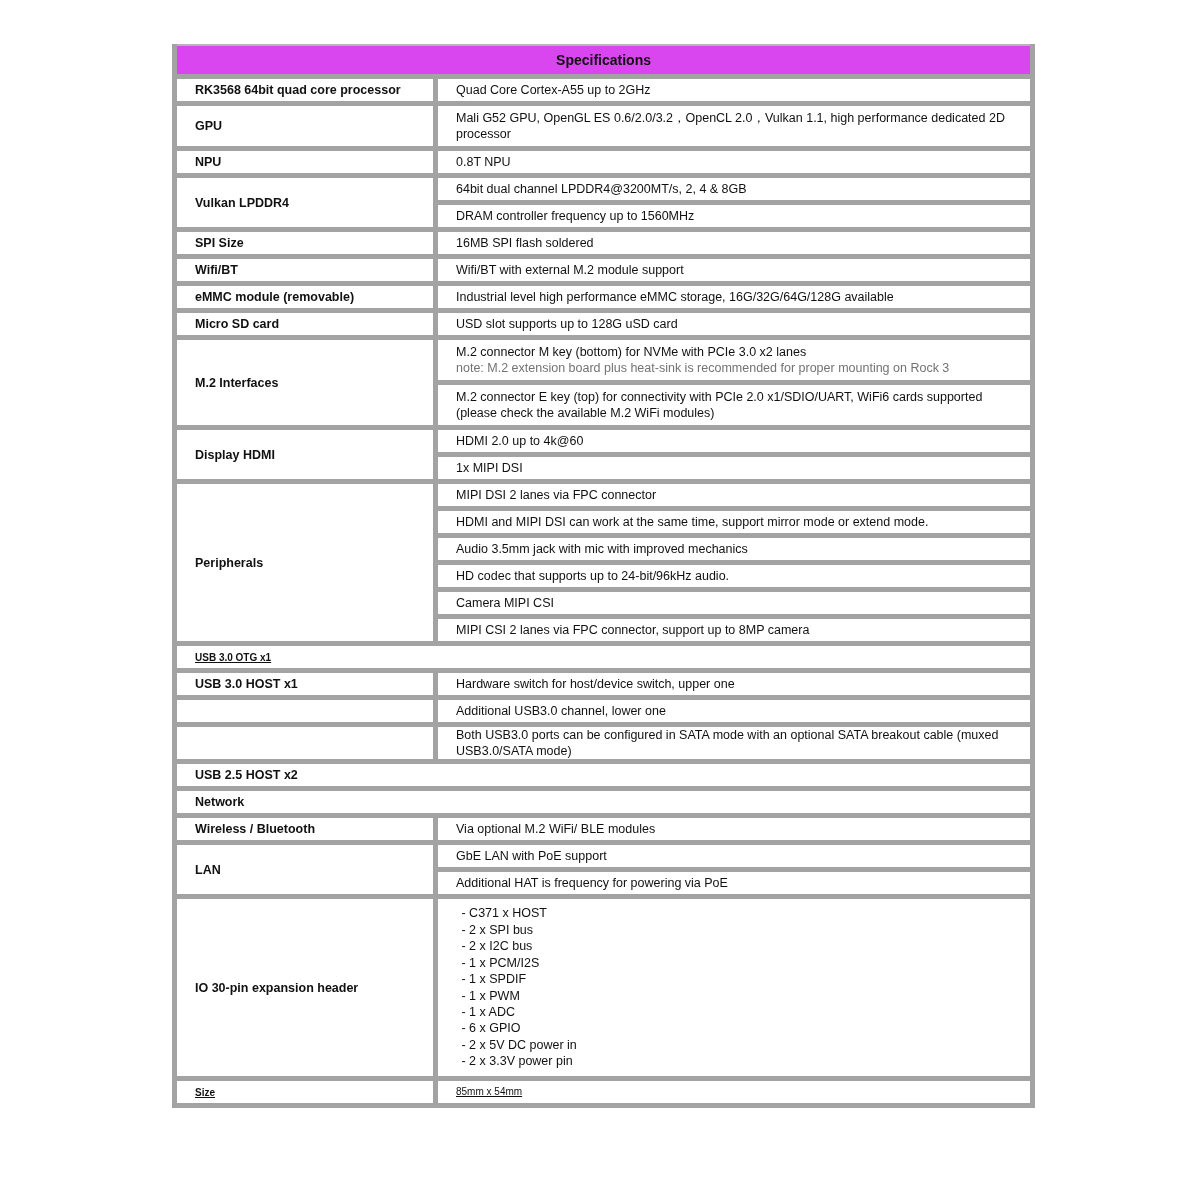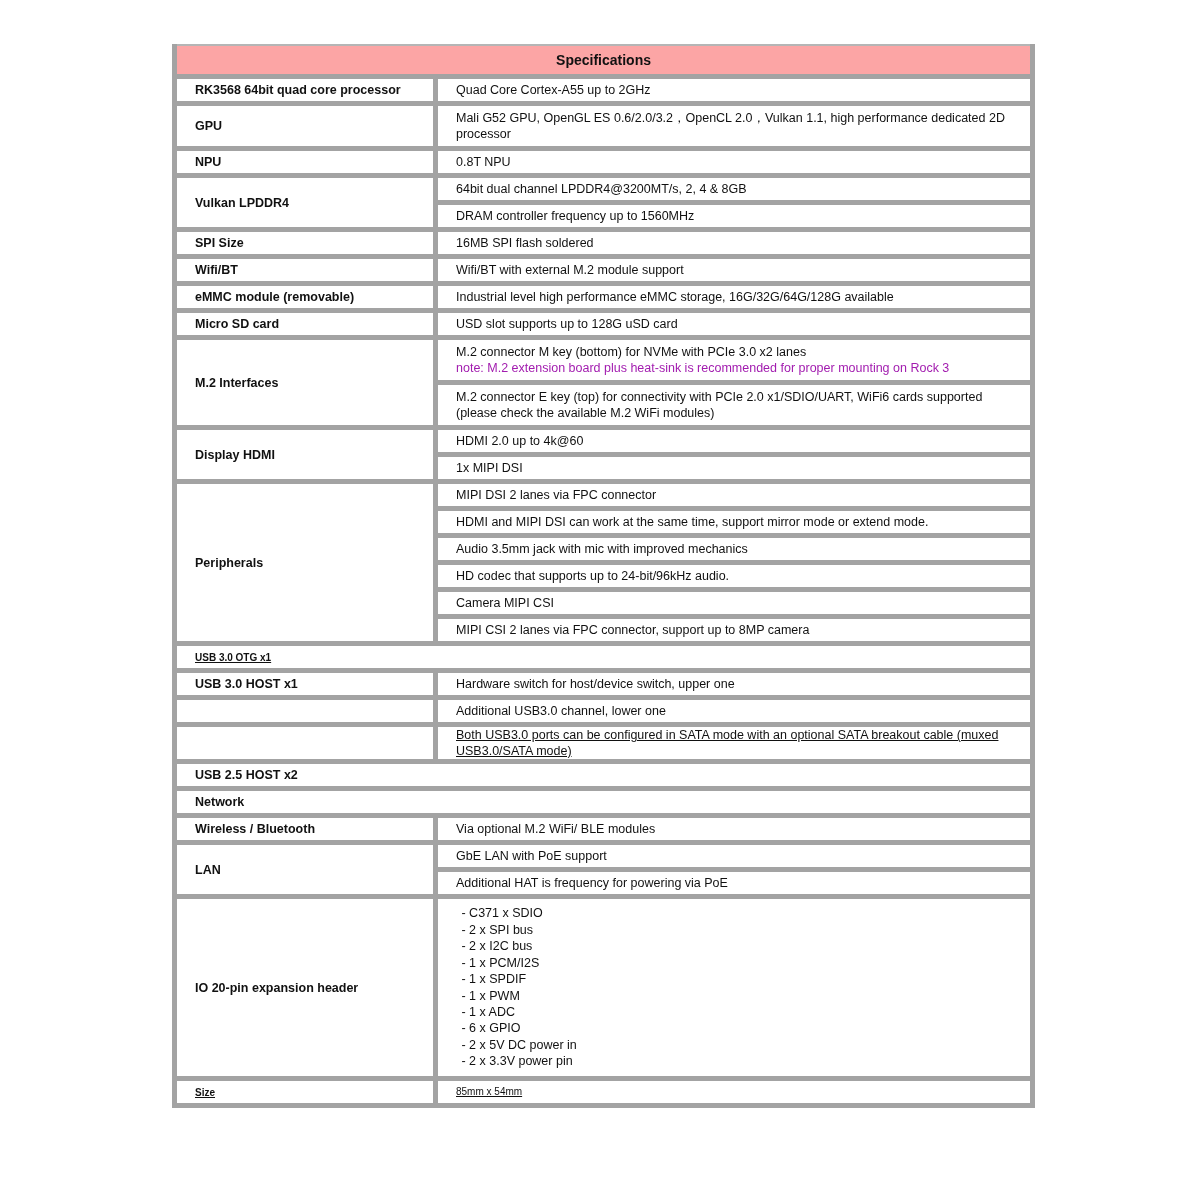--- a/index.html
+++ b/index.html
@@ -6,31 +6,31 @@
   body { width: 1200px; height: 1200px; position: relative; font-family: "Liberation Sans", sans-serif; color: #111; }
   #spec-table {
     position: absolute; left: 172px; top: 44px; width: 858px;
     border-collapse: collapse; table-layout: fixed;
     font-size: 12.5px;
   }
   #spec-table td, #spec-table th {
     border: 5px solid #a3a3a3; padding: 0; vertical-align: middle;
   }
   #spec-table th {
-    background: #fca5a5; font-weight: bold; font-size: 14px; height: 28px; text-align: center;
+    background: #d946ef; font-weight: bold; font-size: 14px; height: 28px; text-align: center;
     border-top: 2px solid #b5b5b5;
   }
   .lbl { width: 260px; font-weight: bold; padding-left: 18px !important; }
   .val { padding-left: 18px !important; padding-right: 14px !important; line-height: 16px; }
   .full { font-weight: bold; padding-left: 18px !important; }
   .big { font-size: 10px; text-decoration: underline; }
-  .note { color: #a21caf; display: block; }
+  .note { color: #737373; display: block; }
   .h28 { height: 27px; }
   .h46 { height: 45px; }
-  .h48 { height: 32px; text-decoration: underline; }
+  .h48 { height: 32px; }
   .io-list { padding-top: 6px; padding-bottom: 6px; line-height: 16.4px; padding-left: 20px !important; }
   .io-list div { white-space: pre; }
 </style>
 </head>
 <body>
 
 <table id="spec-table">
   <colgroup>
       <col style="width:261px">
       <col style="width:597px">
@@ -138,23 +138,23 @@
       <td class="val">Via optional M.2 WiFi/ BLE modules</td>
     </tr>
     <tr class="h28">
       <td class="lbl" rowspan="2">LAN</td>
       <td class="val">GbE LAN with PoE support</td>
     </tr>
     <tr class="h28">
       <td class="val">Additional HAT is frequency for powering via PoE</td>
     </tr>
     <tr style="height:182px">
-      <td class="lbl">IO 20-pin expansion header</td>
+      <td class="lbl">IO 30-pin expansion header</td>
       <td class="val io-list">
-        <div> - C371 x SDIO</div>
+        <div> - C371 x HOST</div>
         <div> - 2 x SPI bus</div>
         <div> - 2 x I2C bus</div>
         <div> - 1 x PCM/I2S</div>
         <div> - 1 x SPDIF</div>
         <div> - 1 x PWM</div>
         <div> - 1 x ADC</div>
         <div> - 6 x GPIO</div>
         <div> - 2 x 5V DC power in</div>
         <div> - 2 x 3.3V power pin</div>
       </td>

